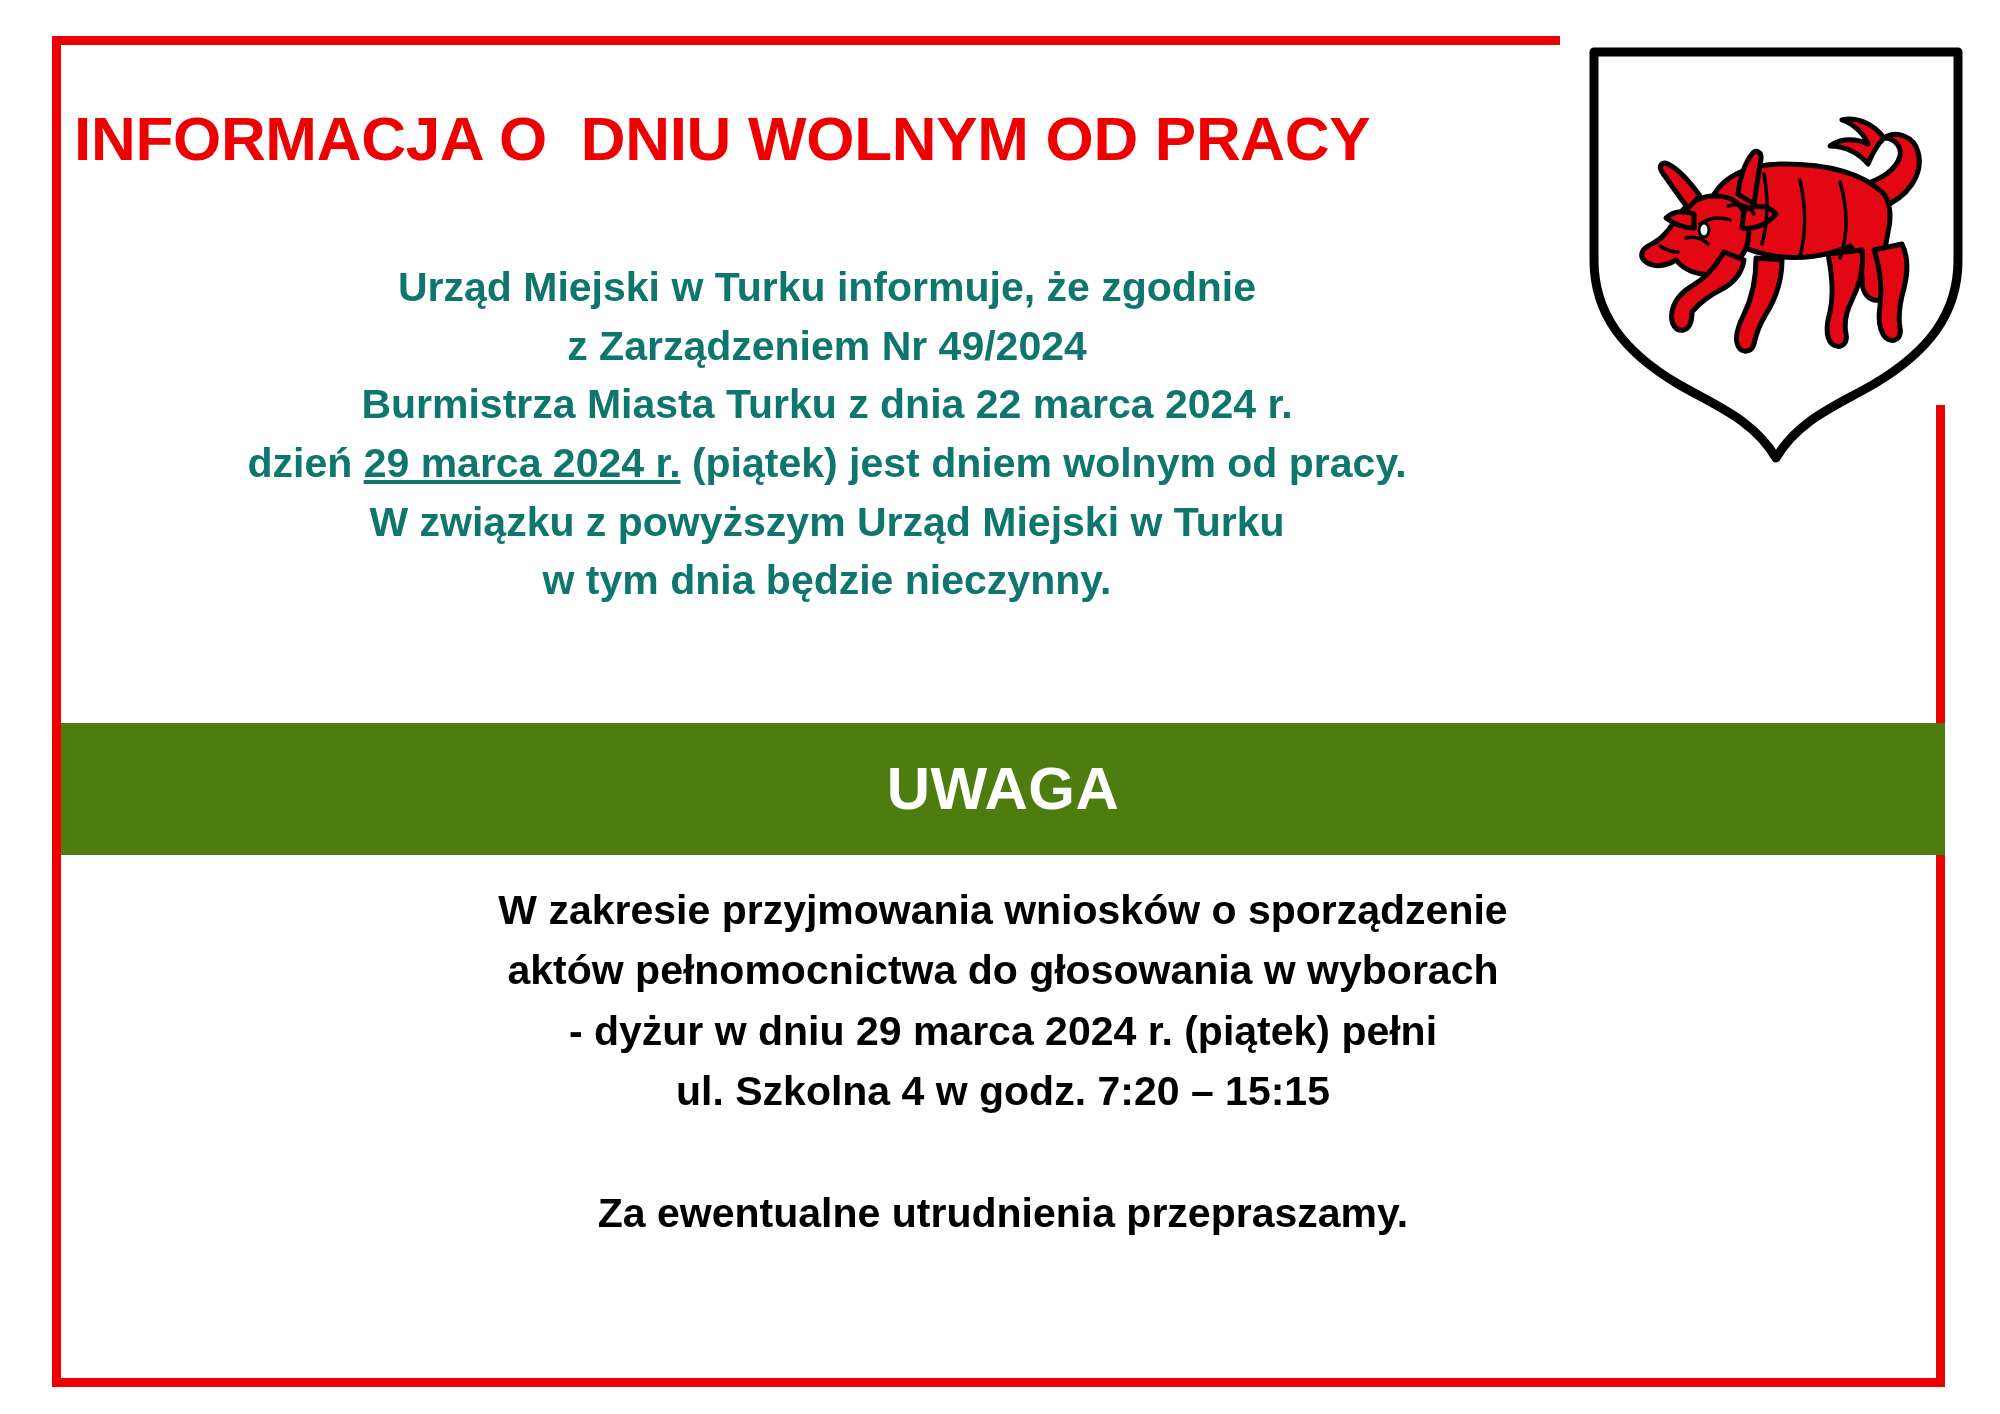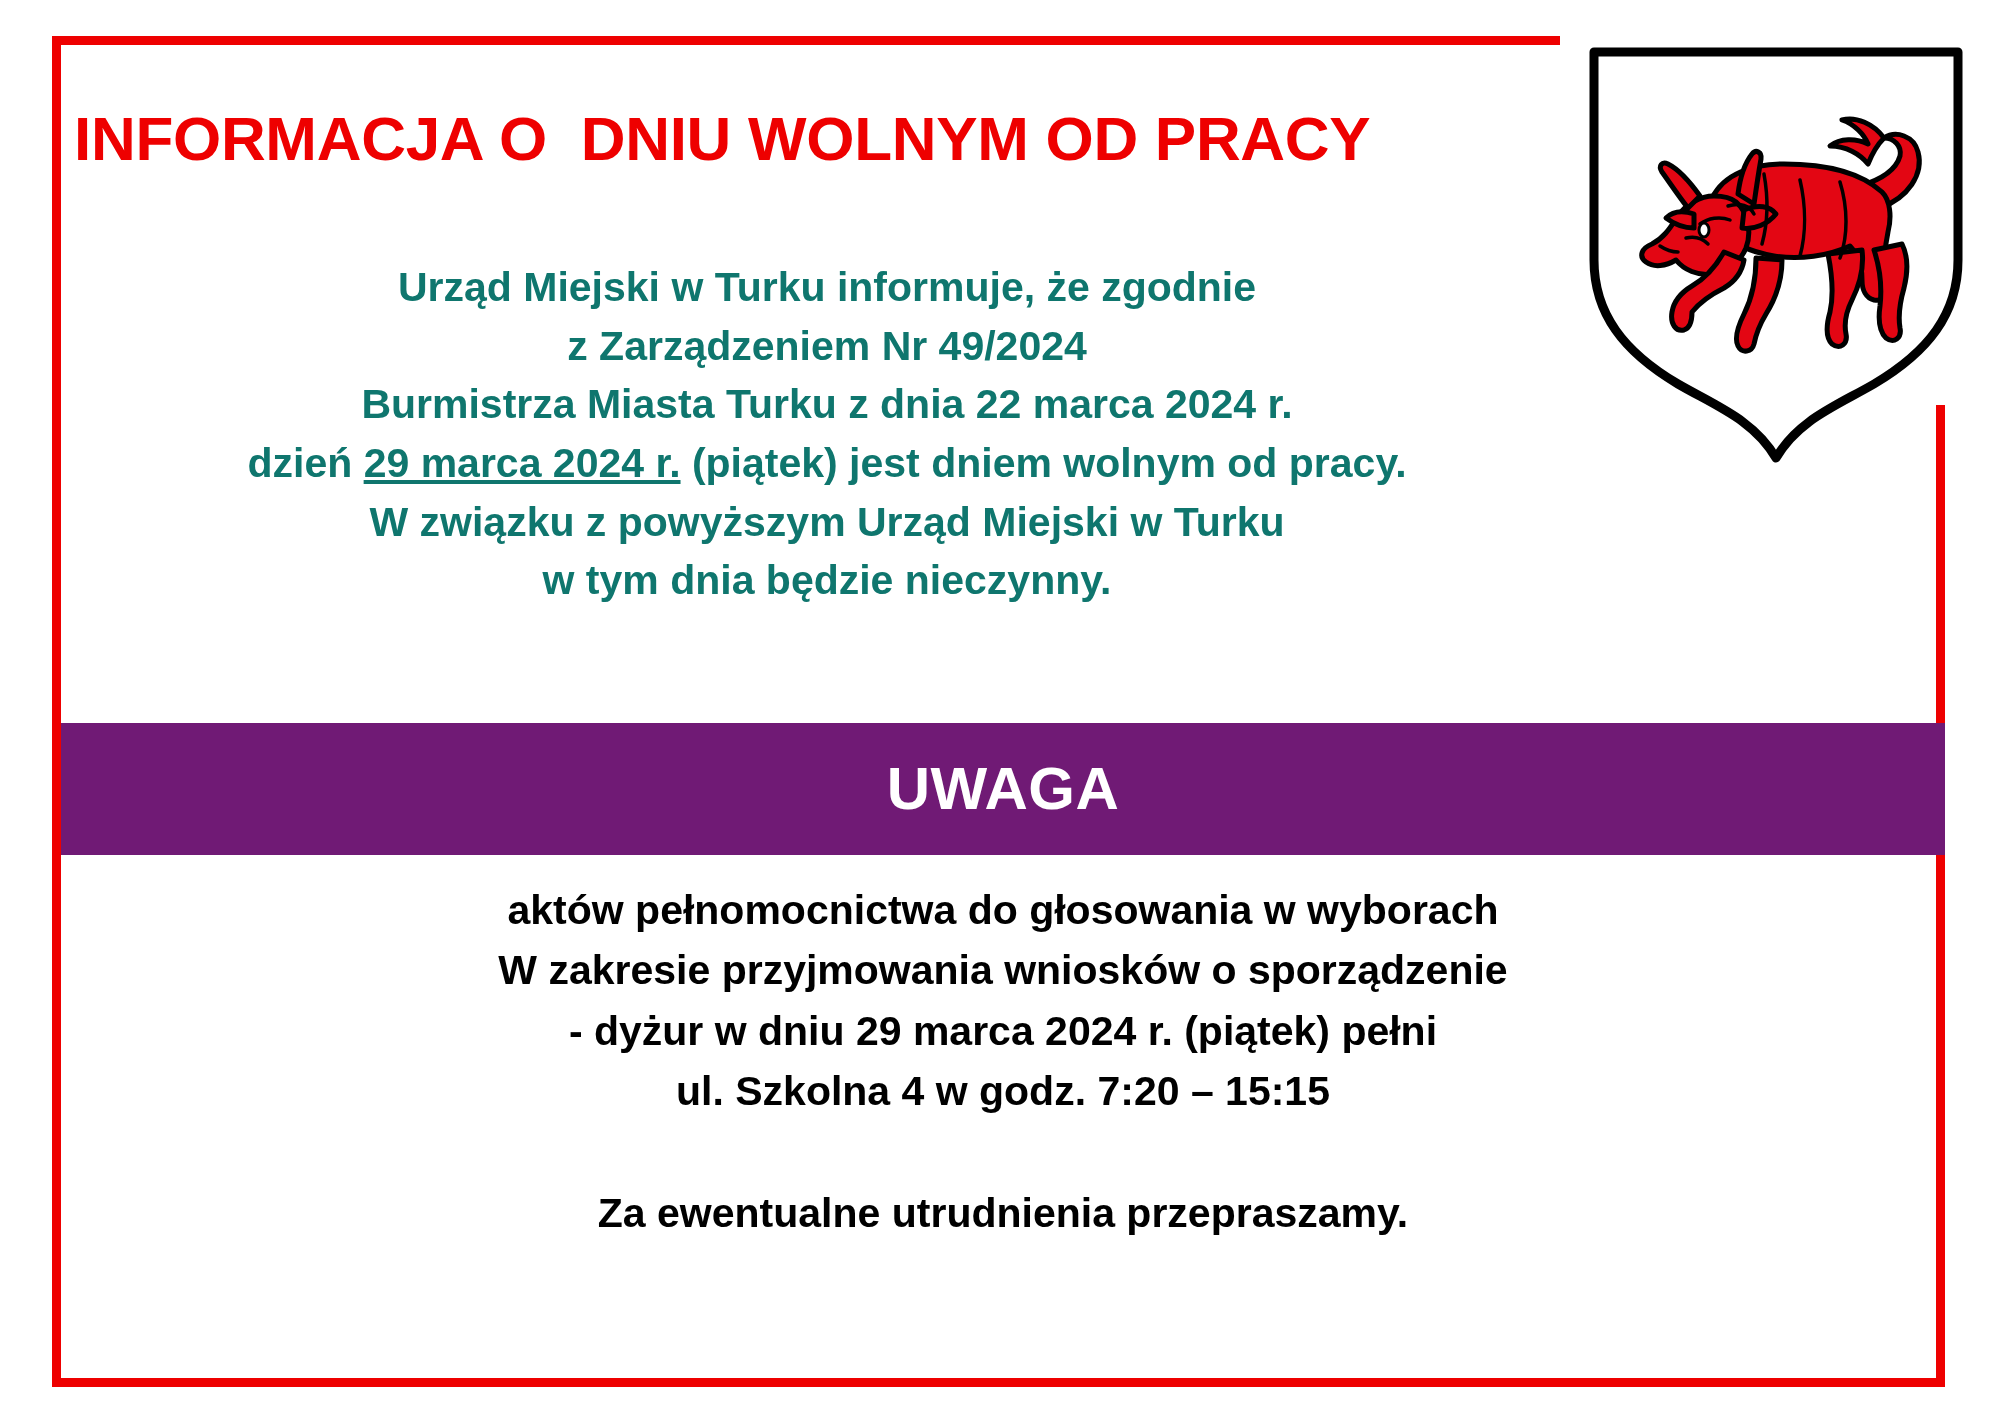--- a/index.html
+++ b/index.html
@@ -67,21 +67,21 @@
   #upper-block .line { white-space: pre; }
   .u { text-decoration: underline; text-underline-offset: 3px; text-align: center; }
 
   
   #uwaga-banner {
     position: absolute;
     left: 61px;
     top: 723px;
     width: 1884px;
     height: 132px;
-    background: #701a75;
+    background: #4d7c0f;
     display: flex;
     align-items: center;
     justify-content: center;
   }
   #uwaga-label {
     color: #ffffff;
     font-size: 60px;
     font-weight: bold;
     letter-spacing: 0.5px;
     line-height: 1;
@@ -220,21 +220,21 @@
     <div class="line"><span>dzień </span><span class="u">29 marca 2024 r.</span><span> (piątek) jest dniem wolnym od pracy.</span></div>
     <div class="line">W związku z powyższym Urząd Miejski w Turku</div>
     <div class="line">w tym dnia będzie nieczynny.</div>
   </div>
 
   <div id="uwaga-banner">
     <span id="uwaga-label">UWAGA</span>
   </div>
 
   <div id="lower-block">
+    <div class="line">W zakresie przyjmowania wniosków o sporządzenie</div>
     <div class="line">aktów pełnomocnictwa do głosowania w wyborach</div>
-    <div class="line">W zakresie przyjmowania wniosków o sporządzenie</div>
     <div class="line">- dyżur w dniu 29 marca 2024 r. (piątek) pełni</div>
     <div class="line">ul. Szkolna 4 w godz. 7:20 – 15:15</div>
     <div class="spacer"></div>
     <div class="line">Za ewentualne utrudnienia przepraszamy.</div>
   </div>
 
 </div>
 
 </body></html>

